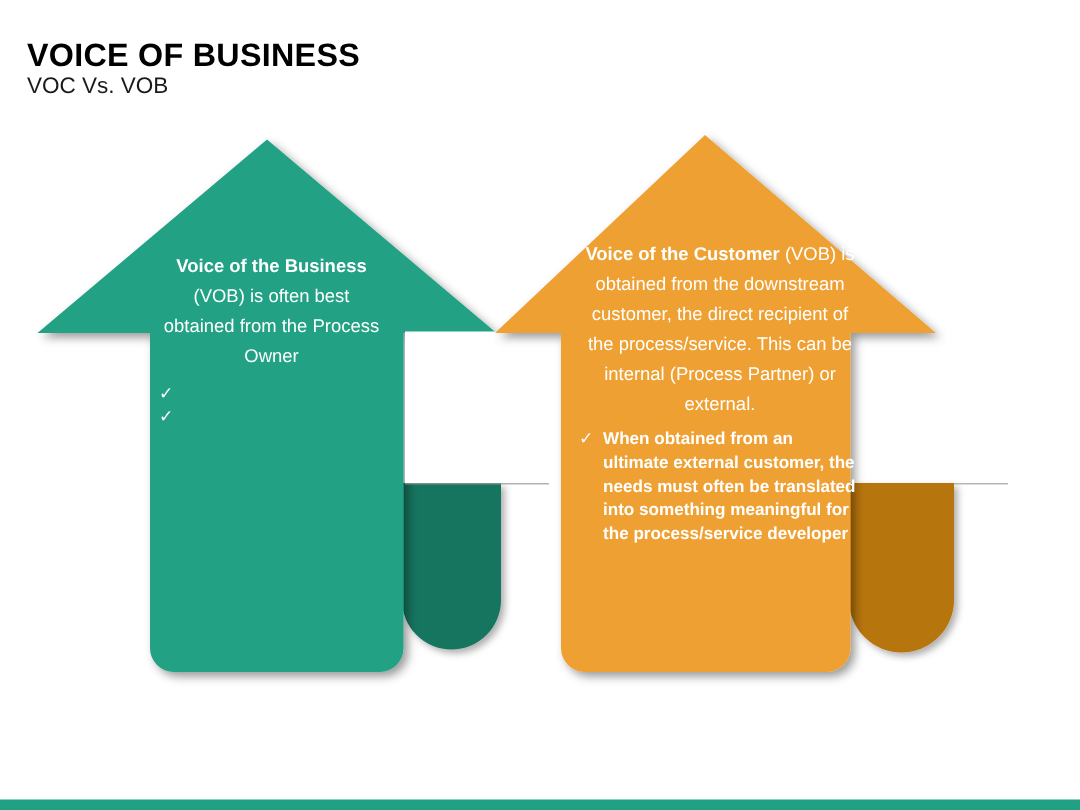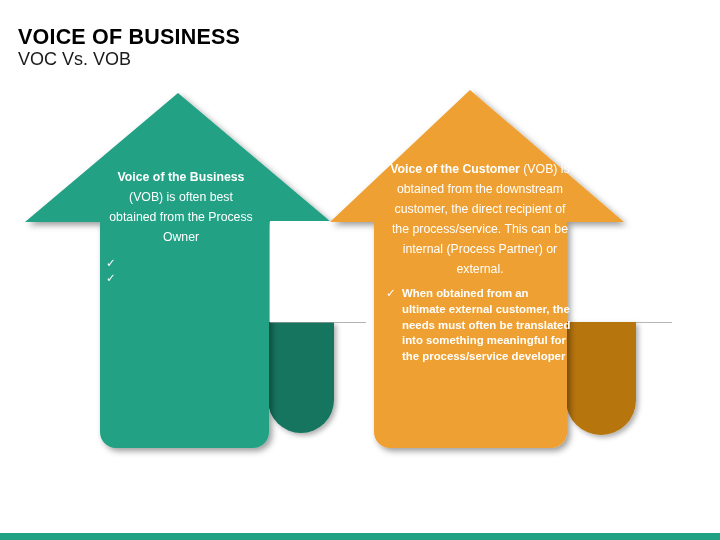--- a/index.html
+++ b/index.html
@@ -25,21 +25,21 @@
     font-weight: bold;
     letter-spacing: 0.2px;
     color: #000000;
     white-space: nowrap;
     margin-top: 11px;
   }
   #slide-subtitle {
     position: absolute;
     left: 18px;
     top: 49px;
-    font-size: 18px;
+    font-size: 15px;
     font-weight: normal;
     color: #1a1a1a;
     white-space: nowrap;
   }
 
   
   #diagram {
     position: absolute;
     left: 0;
     top: 0;

